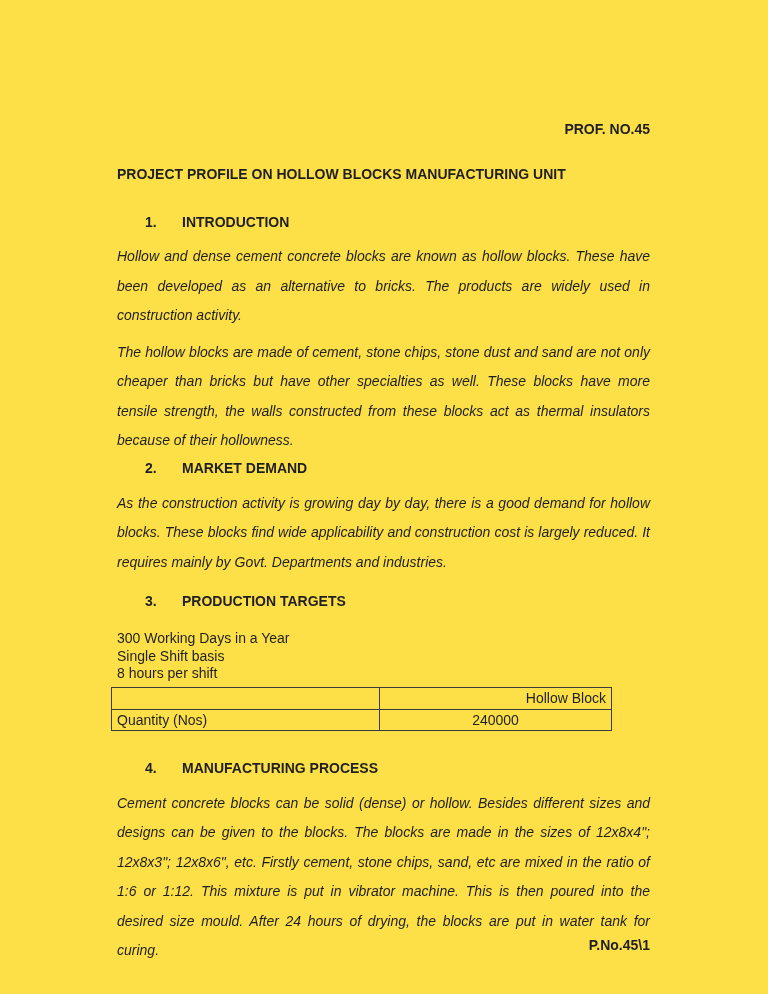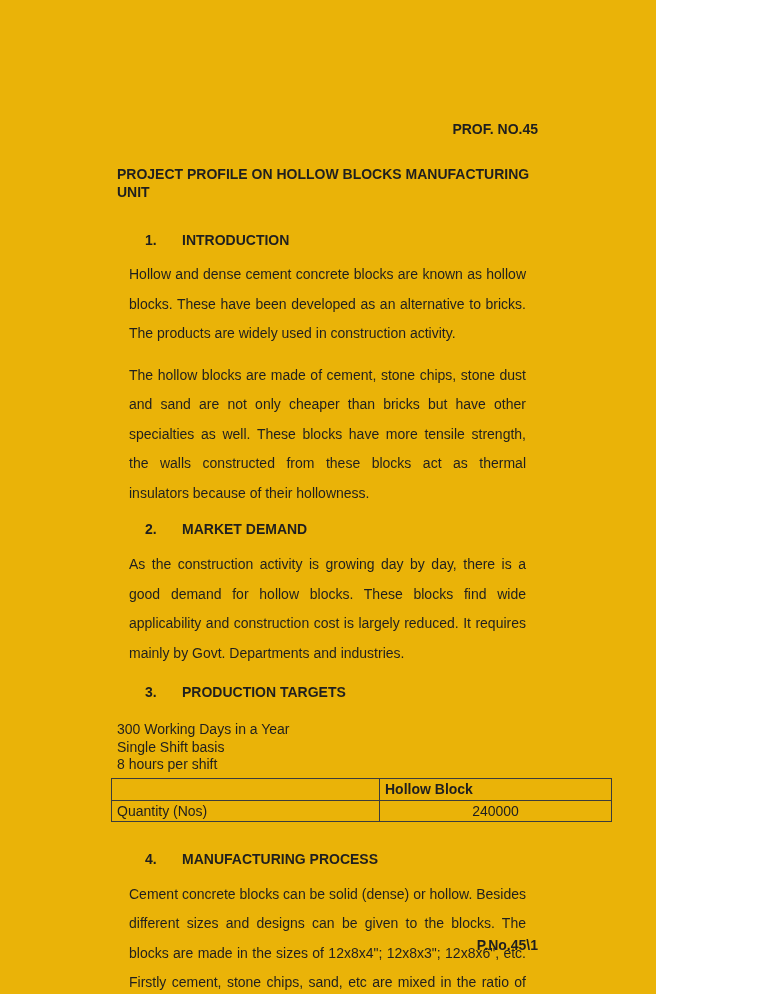--- a/index.html
+++ b/index.html
@@ -1,27 +1,27 @@
 <!DOCTYPE html>
 <html><head>
 <meta charset="utf-8">
 <style>
   html, body { margin:0; padding:0; background:#ffffff; }
   .page {
     position:relative;
-    width:656px; height:994px;
+    width:768px; height:994px;
     box-sizing:border-box;
-    background:#eab308;
+    background:#fde047;
     color:#1f1f1f;
     font-family:"Liberation Sans", "DejaVu Sans", sans-serif;
     font-size:14px;
     padding:120px 118px 0 117px;
     overflow:hidden;
   }
-  p { margin:12px; }
+  p { margin:0;font-style:italic; }
   .ref-no   { text-align:right; font-weight:bold; line-height:18px; }
   .doc-title{ text-align:left; font-weight:bold; line-height:18px; margin-top:27px; }
 
   .sec-heading { display:flex; font-weight:bold; line-height:18px; padding-left:28px; }
   .sec-num  { width:37px; flex:none; }
 
   .para { text-align:justify; line-height:29.5px; }
 
   .h1 { margin-top:30px; }
   .p1 { margin-top:11px; }
@@ -45,21 +45,21 @@
   }
   .prod-table td {
     border:1px solid #3c3c3c;
     padding:0 5px;
     height:20px;
     vertical-align:middle;
     overflow:hidden;
   }
   .prod-table tr.hdr td { height:21px; }
   .prod-table .c1 { width:257px; }
-  .prod-table .th { font-weight:bold; text-align:left; }
+  .prod-table .th { font-weight:normal; text-align:right; }
   .prod-table .num { text-align:center; }
 
   .page-footer {
     position:absolute;
     top:936px; right:118px;
     font-weight:bold; line-height:18px;
   }
 </style>
 </head>
 <body>

